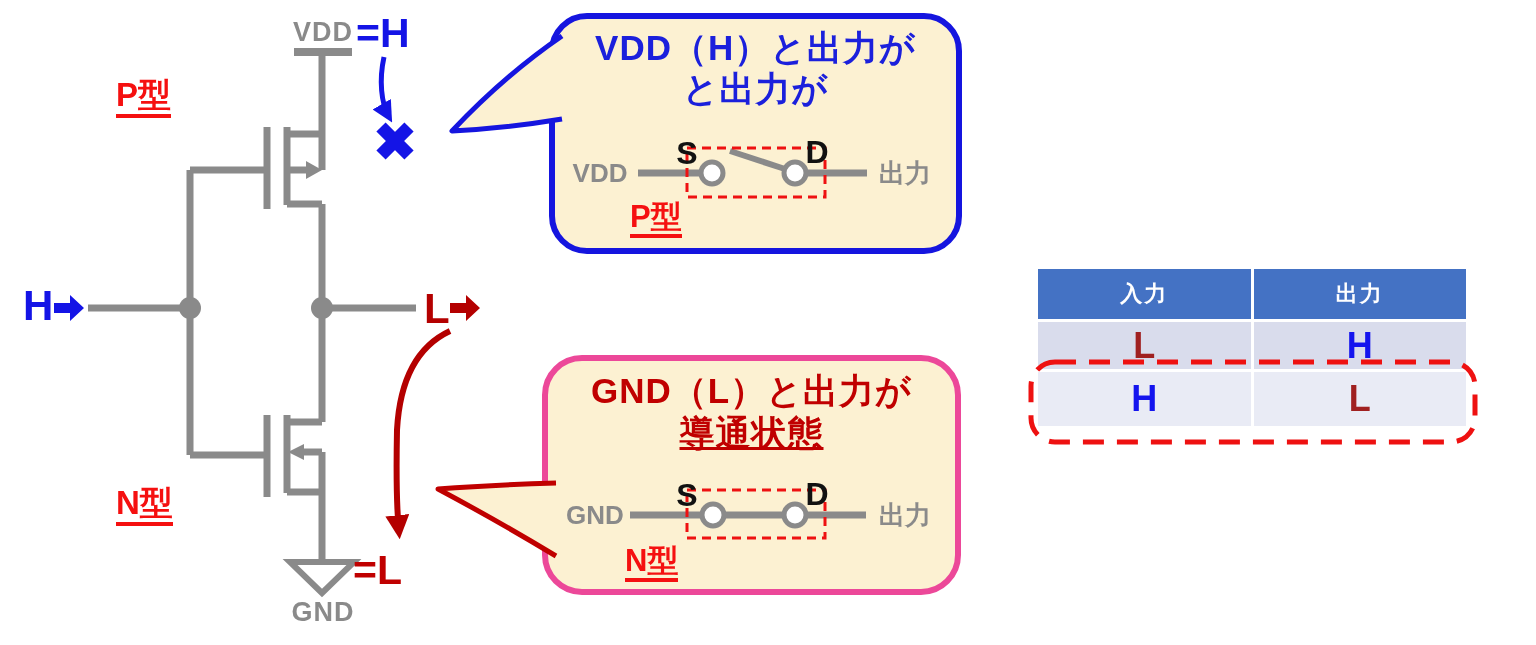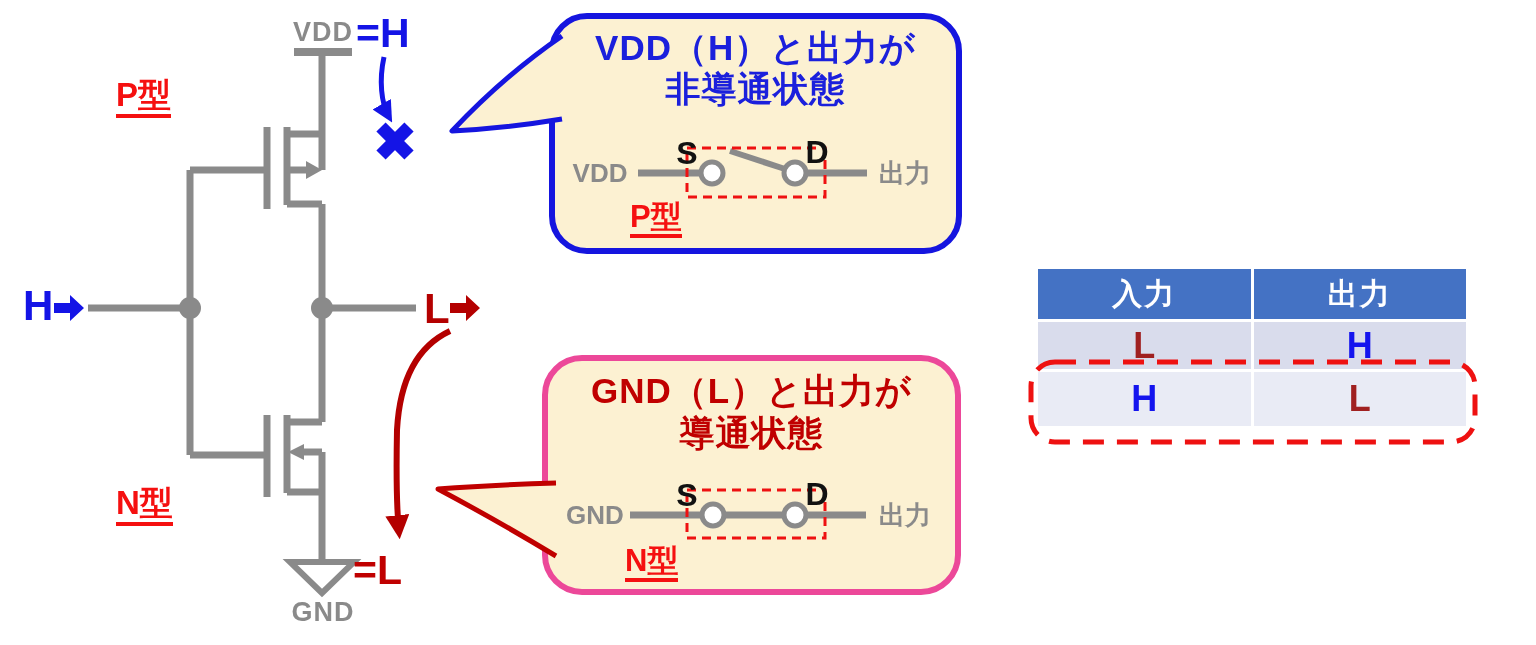--- a/index.html
+++ b/index.html
@@ -31,21 +31,21 @@
   .switch-svg{position:absolute;left:0;top:110px;}
   .sw-rail-text{font-size:26px;font-weight:bold;fill:#8a8a8a;}
   .sw-sd-text{font-size:32px;font-weight:bold;fill:#111111;}
   
   .truth-table{
     position:absolute;left:1035px;top:266px;width:428px;
     display:grid;grid-template-columns:1fr 1fr;grid-template-rows:50px 47px 54px;
     gap:3px;background:#ffffff;padding:3px;box-sizing:content-box;
   }
   .tt-cell{display:flex;align-items:center;justify-content:center;font-weight:bold;}
-  .tt-head{background:#4472c4;color:#ffffff;font-size:30px;letter-spacing:2px;}
+  .tt-head{background:#4472c4;color:#ffffff;font-size:22px;letter-spacing:2px;}
   .tt-r1{background:#d9dcec;font-size:36px;}
   .tt-r2{background:#e9ebf5;font-size:36px;}
   .tt-blue{color:#1414ee;}
   .tt-dred{color:#a02020;}
   .overlay{position:absolute;left:0;top:0;z-index:5;pointer-events:none;}
 </style>
 </head>
 <body>
 
 <div class="canvas">
@@ -99,39 +99,39 @@
   <div class="abs rail-label ctr" style="left:287px;top:597px;width:72px;">GND</div>
   <div class="abs type-label" style="left:116px;top:78px;">P型</div>
   <div class="abs type-label" style="left:116px;top:486px;">N型</div>
   <div class="abs sig txt-blue" style="left:23px;top:285px;">H</div>
   <div class="abs sig txt-dred" style="left:424px;top:288px;">L</div>
   <div class="abs eq txt-blue" style="left:356px;top:13px;color:#1414e6;">=H</div>
   <div class="abs eq txt-dred" style="left:353px;top:550px;color:#c00000;">=L</div>
 
   <div class="bubble bubble-blue" style="left:549px;top:13px;width:413px;height:241px;">
     <div class="bubble-title" style="top:11px;">VDD（H）と出力が</div>
-    <div class="bubble-title" style="top:52px;">非導通状態</div>
+    <div class="bubble-title" style="top:52px;">と出力が</div>
     <svg class="switch-svg" width="401" height="86" viewBox="0 0 401 86">
       <path d="M83,44 H146" stroke="#8a8a8a" stroke-width="7" fill="none"></path>
       <path d="M252,44 H312" stroke="#8a8a8a" stroke-width="7" fill="none"></path>
       <path d="M175,22 L230,40" stroke="#8a8a8a" stroke-width="6" fill="none"></path>
       <circle cx="157" cy="44" r="11" fill="#ffffff" stroke="#8a8a8a" stroke-width="5"></circle>
       <circle cx="240" cy="44" r="11" fill="#ffffff" stroke="#8a8a8a" stroke-width="5"></circle>
       <rect x="132" y="19" width="138" height="49" fill="none" stroke="#ee1111" stroke-width="3" stroke-dasharray="9 6"></rect>
       <text x="45" y="53" text-anchor="middle" class="sw-rail-text">VDD</text>
       <text x="350" y="53" text-anchor="middle" class="sw-rail-text">出力</text>
       <text x="132" y="35" text-anchor="middle" class="sw-sd-text">S</text>
       <text x="262" y="34" text-anchor="middle" class="sw-sd-text">D</text>
     </svg>
     <div class="bubble-type" style="left:75px;top:182px;">P型</div>
   </div>
 
   <div class="bubble bubble-red" style="left:542px;top:355px;width:419px;height:240px;">
     <div class="bubble-title" style="top:12px;">GND（L）と出力が</div>
-    <div class="bubble-title" style="top:54px;">導通状態</div>
+    <div class="bubble-title" style="top:54px;text-decoration:underline;">導通状態</div>
     <svg class="switch-svg" width="407" height="86" viewBox="0 0 407 86">
       <path d="M82,44 H318" stroke="#8a8a8a" stroke-width="7" fill="none"></path>
       <circle cx="165" cy="44" r="11" fill="#ffffff" stroke="#8a8a8a" stroke-width="5"></circle>
       <circle cx="247" cy="44" r="11" fill="#ffffff" stroke="#8a8a8a" stroke-width="5"></circle>
       <rect x="139" y="19" width="138" height="48" fill="none" stroke="#ee1111" stroke-width="3" stroke-dasharray="9 6"></rect>
       <text x="47" y="53" text-anchor="middle" class="sw-rail-text">GND</text>
       <text x="357" y="53" text-anchor="middle" class="sw-rail-text">出力</text>
       <text x="139" y="35" text-anchor="middle" class="sw-sd-text">S</text>
       <text x="269" y="34" text-anchor="middle" class="sw-sd-text">D</text>
     </svg>

